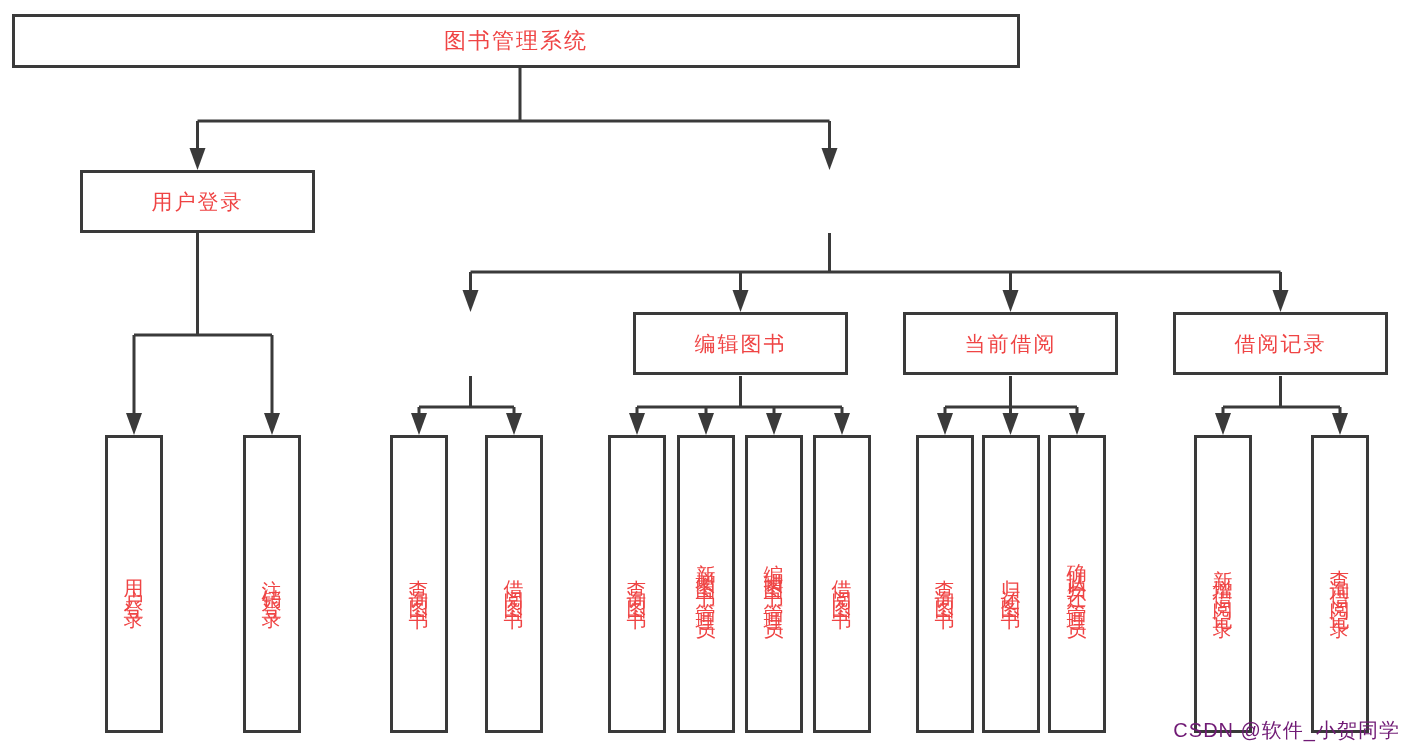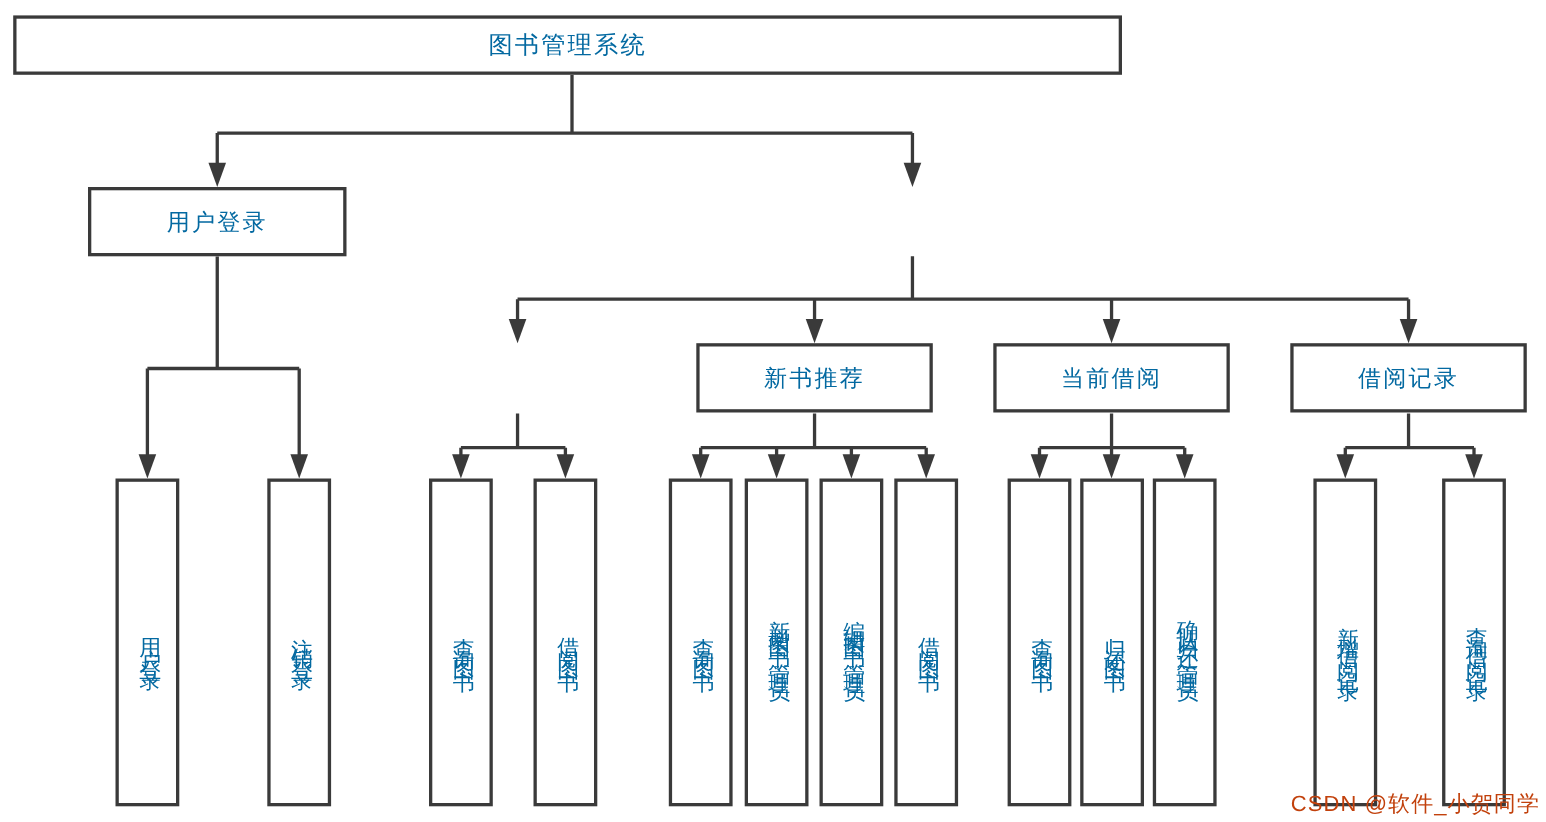--- a/index.html
+++ b/index.html
@@ -20,27 +20,26 @@
     left: 0; top: 0;
     width: 1405px;
     height: 747px;
     z-index: 1;
   }
   .box {
     position: absolute;
     box-sizing: border-box;
     background: #ffffff;
     border: 3px solid #3a3a3a;
-    color: #0369a1;
+    color: #ef4444;
     display: flex;
     align-items: center;
     justify-content: center;
     z-index: 2;
     text-align: center;
-    font-family: Liberation Mono, monospace;
   }
   .root-box {
     left: 12px; top: 14px;
     width: 1008px; height: 54px;
     font-size: 22px;
     letter-spacing: 2px;
   }
   .l2-box {
     top: 170px;
     width: 235px; height: 63px;
@@ -61,21 +60,21 @@
     text-orientation: mixed;
     letter-spacing: 10px;
     line-height: 52px;
   }
   .vbox.tight { letter-spacing: 8px; }
   .watermark {
     position: absolute;
     right: 5px;
     bottom: 3px;
     font-size: 20px;
-    color: #c2410c;
+    color: #701a75;
     z-index: 5;
     letter-spacing: 1px;
     white-space: nowrap;
   }
 </style>
 </head>
 <body>
 
 <div class="stage">
 
@@ -130,21 +129,21 @@
       <polygon points="1069,413 1085,413 1077,435"></polygon>
       <polygon points="1215,413 1231,413 1223,435"></polygon>
       <polygon points="1332,413 1348,413 1340,435"></polygon>
     </g>
   </svg>
 
   <div class="box root-box">图书管理系统</div>
 
   <div class="box l2-box" style="left:80px">用户登录</div>
 
-  <div class="box l3-box" style="left:633px">新书推荐</div>
+  <div class="box l3-box" style="left:633px">编辑图书</div>
   <div class="box l3-box" style="left:903px">当前借阅</div>
   <div class="box l3-box" style="left:1173px">借阅记录</div>
 
   <div class="box vbox" style="left:105px">用户登录</div>
   <div class="box vbox" style="left:243px">注销登录</div>
 
   <div class="box vbox" style="left:390px">查询图书</div>
   <div class="box vbox" style="left:485px">借阅图书</div>
 
   <div class="box vbox" style="left:608px">查询图书</div>

